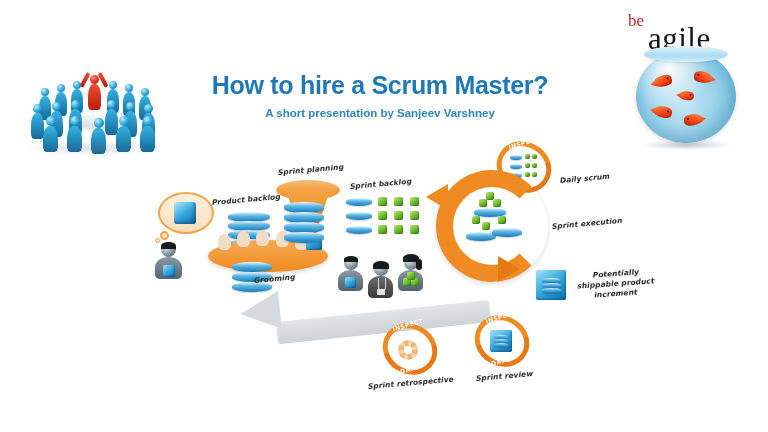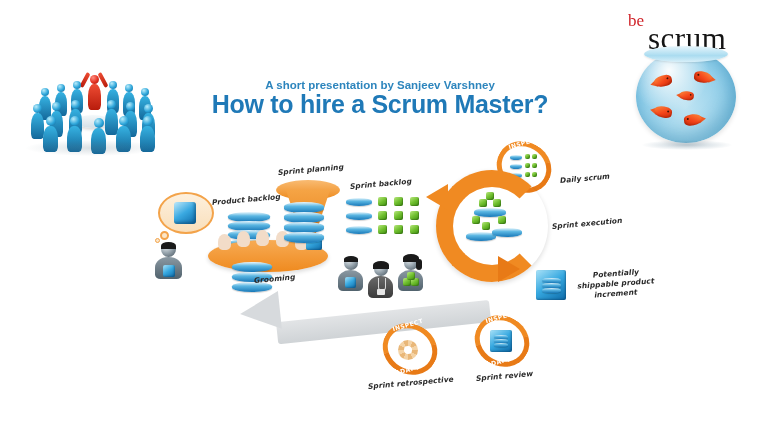--- a/index.html
+++ b/index.html
@@ -162,27 +162,27 @@
     position:absolute;left:150px;top:374px;font-size:6px;color:#f2f2f2;
     letter-spacing:.4px;white-space:nowrap;
   }
 </style>
 </head>
 <body>
 
 <div id="slide">
 
   <div id="title-block">
+    <div id="slide-title">How to hire a Scrum Master?</div>
     <div id="slide-subtitle">A short presentation by Sanjeev Varshney</div>
-    <div id="slide-title">How to hire a Scrum Master?</div>
   </div>
 
   <div id="logo">
     <div id="logo-be">be</div>
-    <div id="logo-agile">scrum</div>
+    <div id="logo-agile">agile</div>
     <div id="logo-tag"></div>
   </div>
 
   <div id="fishbowl">
     <div class="bowl-glass"></div>
     <div class="bowl-rim"></div>
     <div class="fish" style="left:22px;top:32px;transform:rotate(-14deg);">
       <div class="tail"></div>
         <div class="body"></div>
         <div class="eye"></div>

